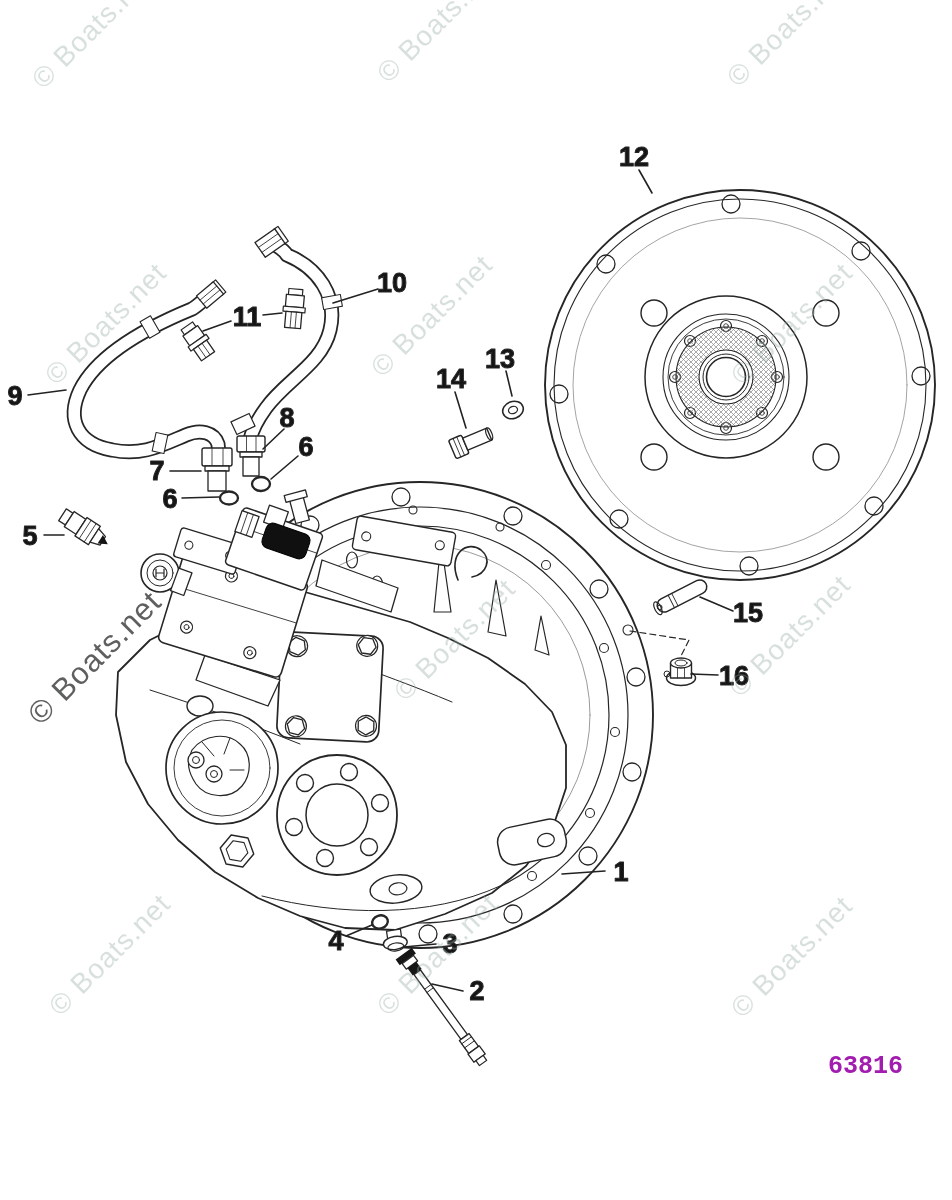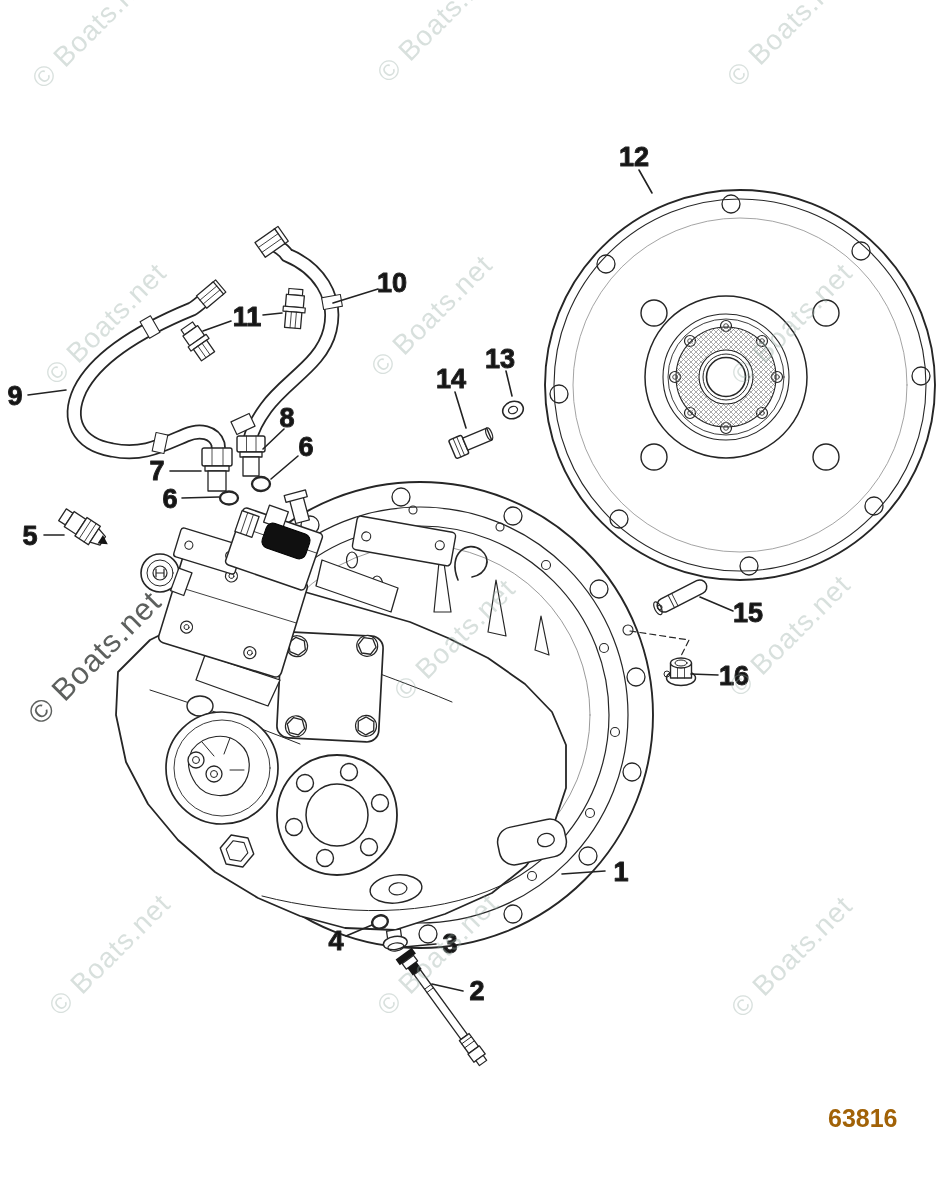--- a/index.html
+++ b/index.html
@@ -9,23 +9,23 @@
   }
   .stage svg.art{position:absolute;left:0;top:0;}
   .watermark-layer{position:absolute;left:0;top:0;width:100%;height:100%;pointer-events:none;}
   .wm{
     position:absolute;white-space:nowrap;font-size:28px;letter-spacing:1px;
     transform:translate(-50%,-50%) rotate(-45deg);
     font-family:"Liberation Sans",sans-serif;
   }
   .wm.dark{font-size:31px;}
   .drawing-number{
-    position:absolute;left:828px;top:1104px;width:90px;
-    font-weight:bold;font-size:25px;color:#a16207;letter-spacing:0px;
-    font-family:Liberation Sans, sans-serif;
+    position:absolute;left:828px;top:1052px;width:90px;
+    font-weight:bold;font-size:25px;color:#a21caf;letter-spacing:0px;
+    font-family:Liberation Mono, monospace;
   }
   .callout{
     font-family:"Liberation Sans",sans-serif;font-weight:bold;font-size:27px;fill:#151515;
     text-anchor:middle;dominant-baseline:central;
   }
   .leader{stroke:#222;stroke-width:1.6;fill:none;}
 </style>
 </head>
 <body>
 

